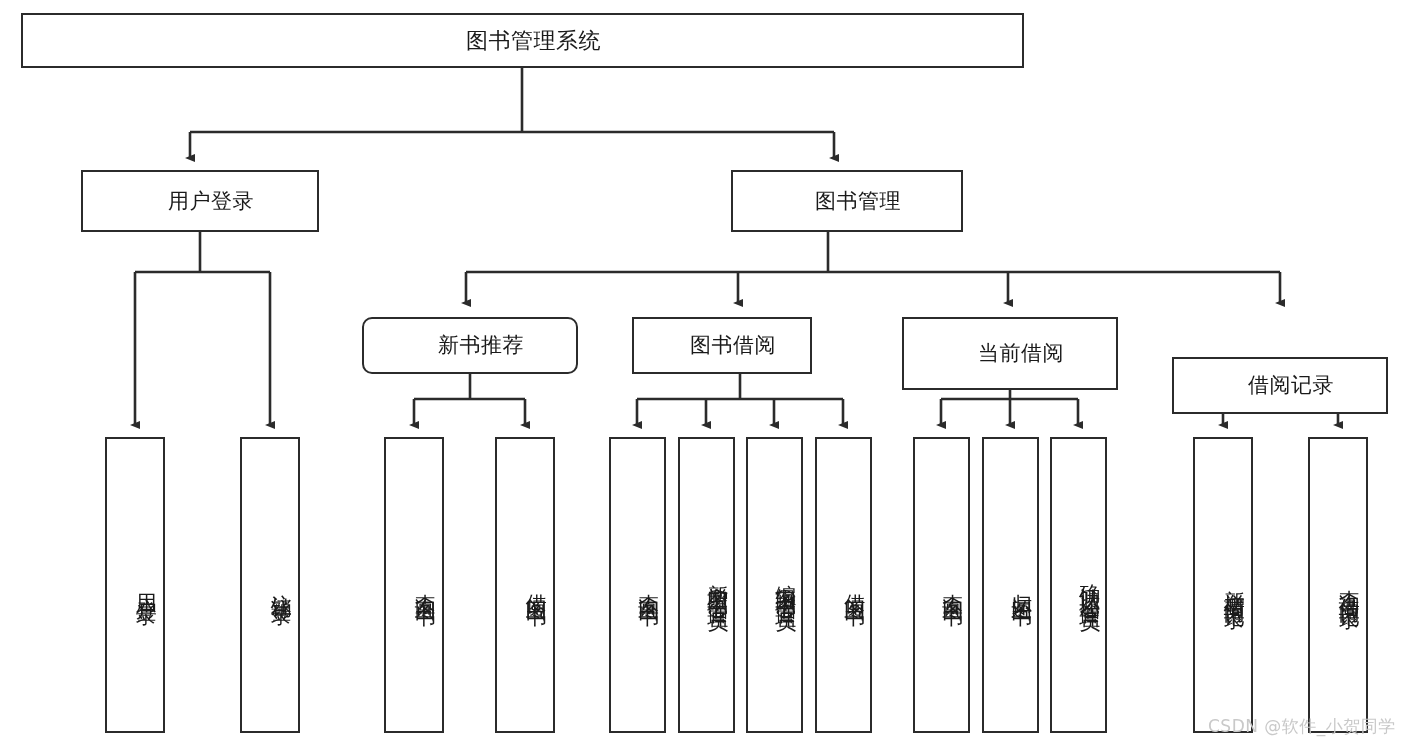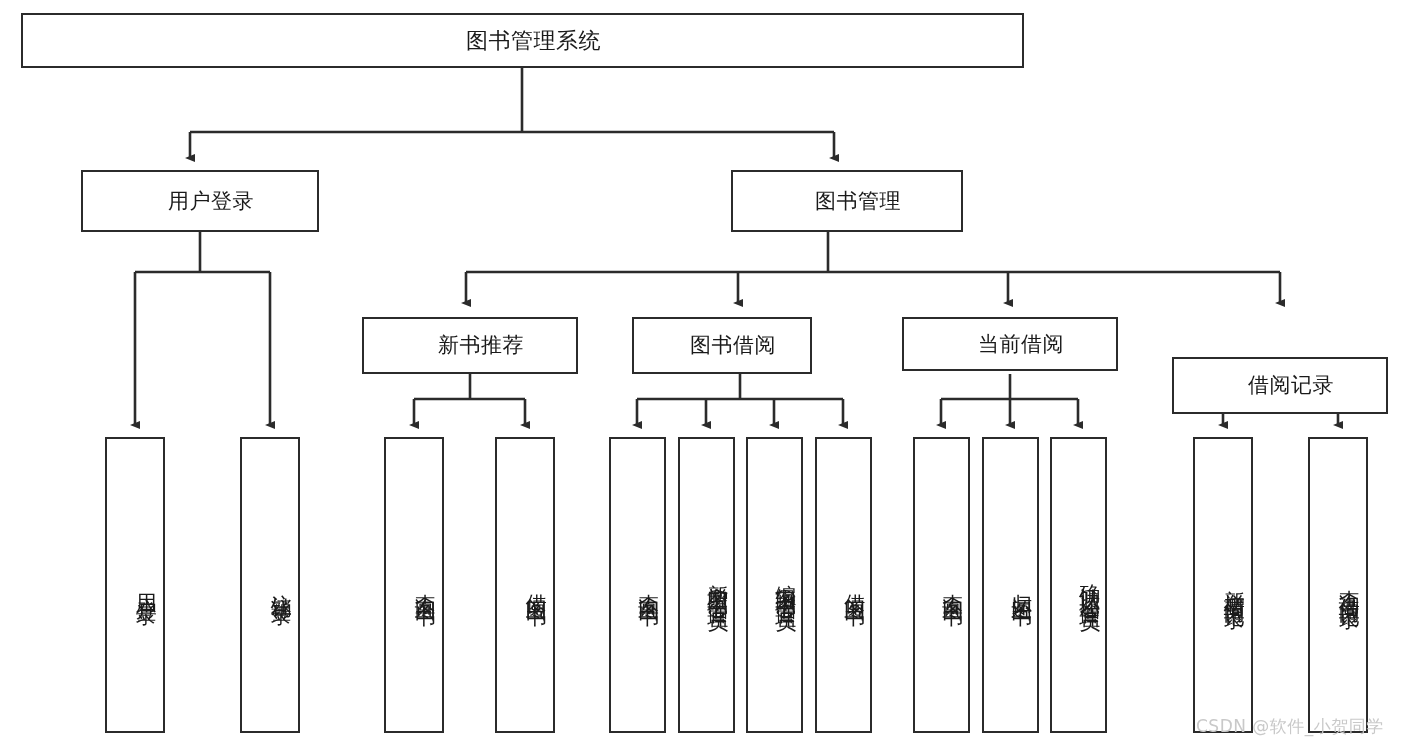--- a/index.html
+++ b/index.html
@@ -49,20 +49,21 @@
     font-size: 21px;
     white-space: nowrap;
   }
   .node.root .node-label { font-size: 22px; }
   .watermark {
     position: absolute;
     font-size: 17px;
     color: #c9c9c9;
     white-space: nowrap;
     letter-spacing: 0.5px;
+    margin-left: 12px;
   }
 </style>
 </head>
 <body>
 
 <div id="canvas">
 
   <svg id="edges" viewBox="0 0 1405 747" xmlns="http://www.w3.org/2000/svg">
     <defs>
       <marker id="arrow" markerWidth="10" markerHeight="10" refX="4" refY="5" orient="auto" markerUnits="userSpaceOnUse">
@@ -118,29 +119,29 @@
   </div>
 
   <div class="node" style="left:81px; top:170px; width:238px; height:62px;">
     <span class="node-label">用户登录</span>
   </div>
 
   <div class="node" style="left:689px; top:170px; width:232px; height:62px;margin-left:42px;">
     <span class="node-label">图书管理</span>
   </div>
 
-  <div class="node" style="left:362px; top:317px; width:216px; height:57px;">
+  <div class="node" style="left:362px; top:317px; width:216px; height:57px;border-radius:10px;">
     <span class="node-label">新书推荐</span>
   </div>
 
   <div class="node" style="left:632px; top:317px; width:180px; height:57px;">
     <span class="node-label">图书借阅</span>
   </div>
 
-  <div class="node" style="left:902px; top:317px; width:216px; height:54px;text-align:right;">
+  <div class="node" style="left:902px; top:317px; width:216px; height:73px;text-align:right;">
     <span class="node-label">当前借阅</span>
   </div>
 
   <div class="node" style="left:1172px; top:317px; width:216px; height:57px;margin-top:40px;">
     <span class="node-label">借阅记录</span>
   </div>
 
   <div class="node vertical" style="left:105px; top:437px; width:60px; height:296px;">
     <span class="node-label">用户登录</span>
   </div>

